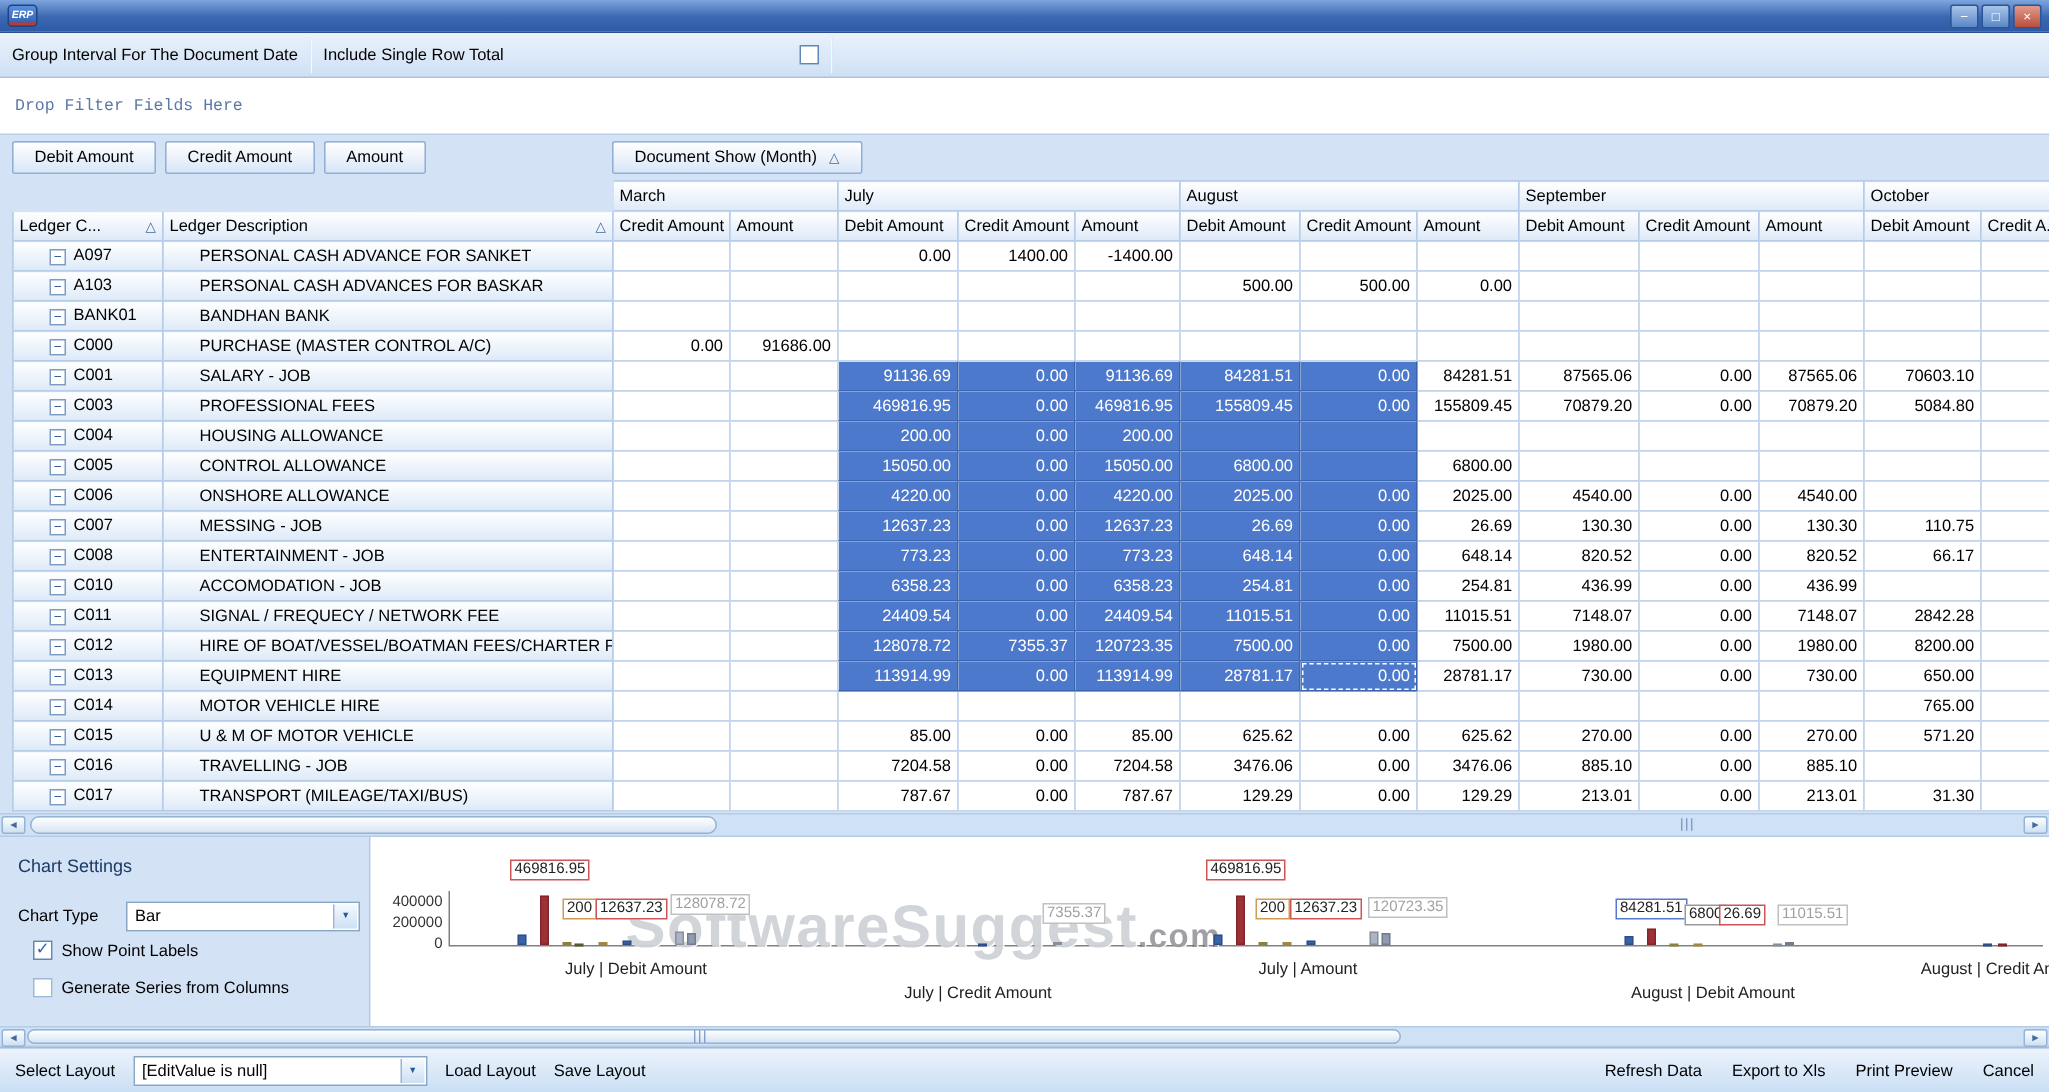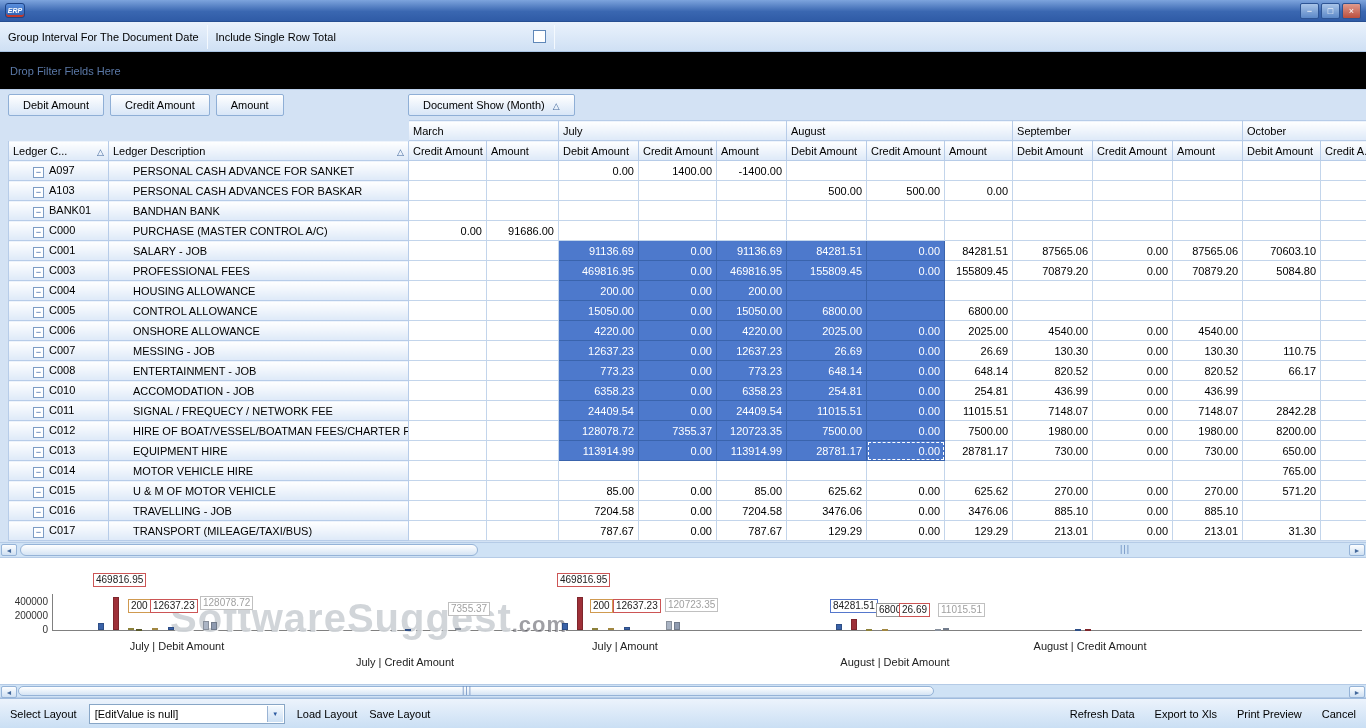--- a/index.html
+++ b/index.html
@@ -36,21 +36,21 @@
   .tb-sep { width:1px; height:24px; background:#a9c0de; border-right:1px solid #f4f9fe; margin:0 8px; }
   .tb-group2 { display:flex; align-items:center; justify-content:space-between; width:330px; }
   .checkbox { width:13px; height:13px; background:#fff; border:1px solid #5f87b8;
     font-size:11px; line-height:11px; text-align:center; color:#2f62b0; flex:0 0 auto; }
   .checkbox.light { border-color:#9db8d8; }
   .checkbox.checked::before { content:"✓"; }
 
   
   .pivot-wrap { position:absolute; top:52px; left:0; width:1366px; height:490px; background:#d3e2f4; }
   .filter-area { height:38px; display:flex; align-items:center; padding-left:10px;
-    color:#5b79a8; background:#000000; border-bottom:1px solid #bcd0ea; }
+    color:#5b79a8; background:#ffffff; border-bottom:1px solid #bcd0ea;font-family:Liberation Mono, monospace; }
   .fields-row { position:relative; height:30px; display:flex; align-items:center; padding-left:8px; gap:6px; }
   .field-btn { height:22px; padding:0 14px; background:linear-gradient(#ffffff,#d8e6f7);
     border:1px solid #8fafd6; border-radius:2px; display:inline-flex; align-items:center; gap:8px; white-space:nowrap; }
   #col-field-btn { position:absolute; left:408px; }
   .sort-icon::after { content:"△"; font-size:9px; color:#44699c; }
 
   .grid-clip { position:absolute; top:68px; left:8px; width:1358px; height:422px; overflow:hidden; }
   table { border-collapse:collapse; table-layout:fixed; width:1374px; }
   th,td { height:20px; padding:0 4px; border:1px solid #c3d5eb; overflow:hidden;
     white-space:nowrap; font-weight:normal; font-size:11px; }
@@ -526,20 +526,36 @@
 </div>
 
 <div class="hscroll" id="hs1">
   <span class="sb-arrow left"></span>
   <span class="sb-thumb" style="left:20px;width:458px;"></span>
   <span class="sb-grip" style="left:1120px;"></span>
   <span class="sb-arrow right"></span>
 </div>
 
 <div class="bottom">
+  <div class="chart-settings">
+    <div class="cs-title">Chart Settings</div>
+    <div class="cs-type-label">Chart Type</div>
+    <div class="combo" id="combo-chart-type">
+      <span>Bar</span>
+      <span class="arrow-btn"></span>
+    </div>
+    <div class="cb-row" id="cb-row-1">
+      <span class="checkbox checked" id="cb-point-labels"></span>
+      <span>Show Point Labels</span>
+    </div>
+    <div class="cb-row" id="cb-row-2">
+      <span class="checkbox light" id="cb-series"></span>
+      <span>Generate Series from Columns</span>
+    </div>
+  </div>
   <div class="chart-panel" id="chart-panel">
     <div class="axis-y"></div>
     <div class="axis-x"></div>
     <div class="watermark">
       <span>SoftwareSuggest</span><span class="suffix">.com</span>
     </div>
   <div class="y-tick" style="top: 38px;">400000</div>
       <div class="y-tick" style="top: 52px;">200000</div>
       <div class="y-tick" style="top: 66px;">0</div>
       <div class="bar" style="left: 98px; top: 65px; height: 7px; background: rgb(58, 98, 168);"></div>

